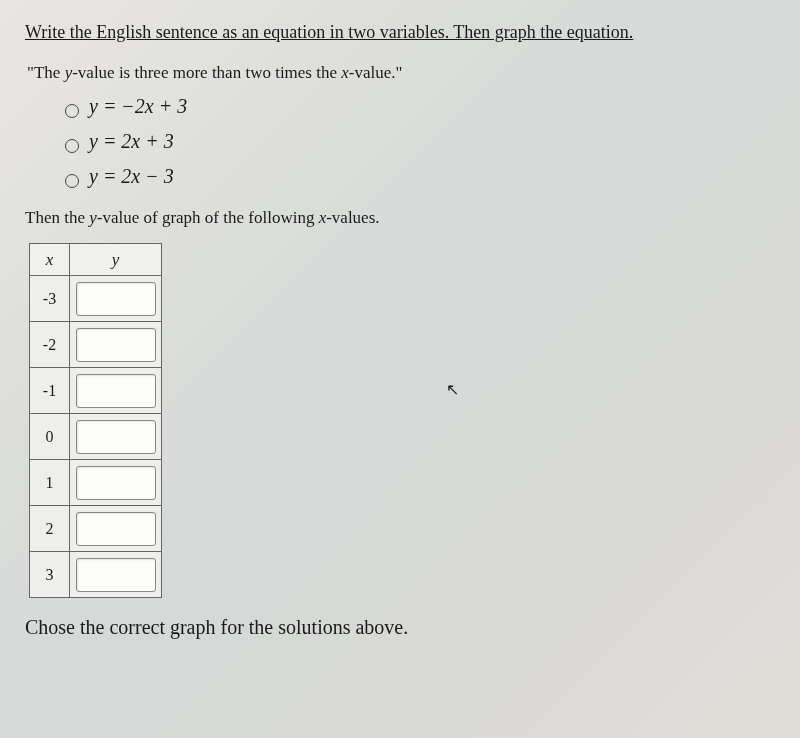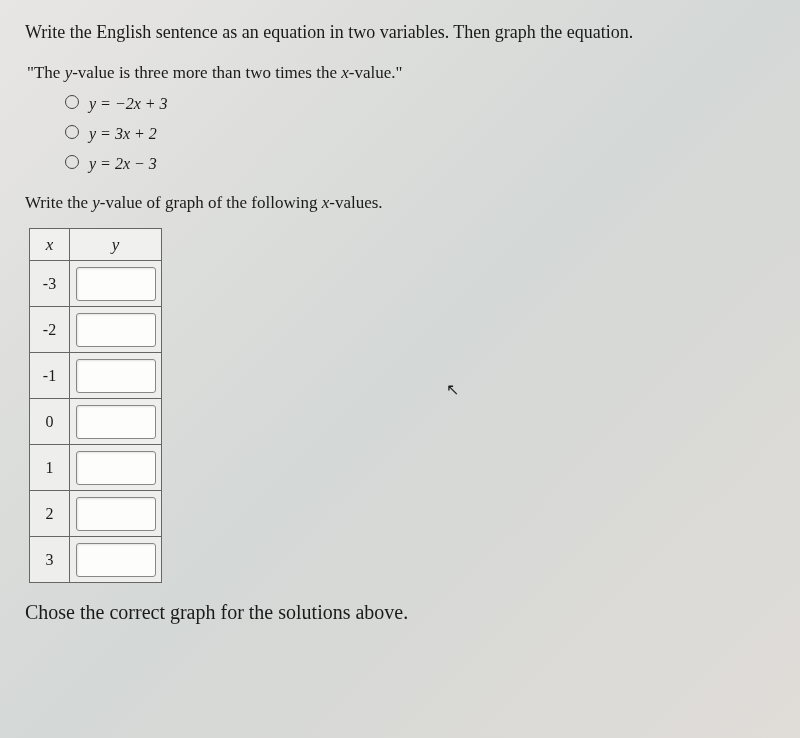--- a/index.html
+++ b/index.html
@@ -14,38 +14,39 @@
       width: 800px;
       height: 738px;
       overflow: hidden;
       font-size: 17px;
       color: #1a1a1a;
     }
     .question-text {
       font-size: 18px;
       margin-bottom: 18px;
       line-height: 1.4;
+      text-decoration: underline;
     }
     .sub-prompt {
       font-size: 17px;
       margin-bottom: 12px;
       margin-left: 2px;
     }
     .italic {
       font-style: italic;
     }
     .options {
       margin-left: 40px;
       margin-bottom: 20px;
     }
     .option {
       display: flex;
-      align-items: flex-start;
+      align-items: flex-end;
       margin-bottom: 12px;
-      font-size: 16px;
+      font-size: 20px;
     }
     .radio {
       width: 14px;
       height: 14px;
       border: 1.5px solid #444;
       border-radius: 50%;
       margin-right: 10px;
       flex-shrink: 0;
     }
     .math {
@@ -120,30 +121,30 @@
   <span>"The </span><span class="italic">y</span><span>-value is three more than two times the </span><span class="italic">x</span><span>-value."</span>
 </div>
 
 <div class="options">
   <div class="option">
     <span class="radio"></span>
     <span class="math">y = −2x + 3</span>
   </div>
   <div class="option">
     <span class="radio"></span>
-    <span class="math">y = 3x + 2</span>
+    <span class="math">y = 2x + 3</span>
   </div>
   <div class="option">
     <span class="radio"></span>
     <span class="math">y = 2x − 3</span>
   </div>
 </div>
 
 <div class="instruction">
-  <span>Write the </span><span class="italic">y</span><span>-value of graph of the following </span><span class="italic">x</span><span>-values.</span>
+  <span>Then the </span><span class="italic">y</span><span>-value of graph of the following </span><span class="italic">x</span><span>-values.</span>
 </div>
 
 <table class="xy-table">
   <thead>
     <tr>
       <th>x</th>
       <th class="y-col">y</th>
     </tr>
   </thead>
   <tbody id="table-body">

